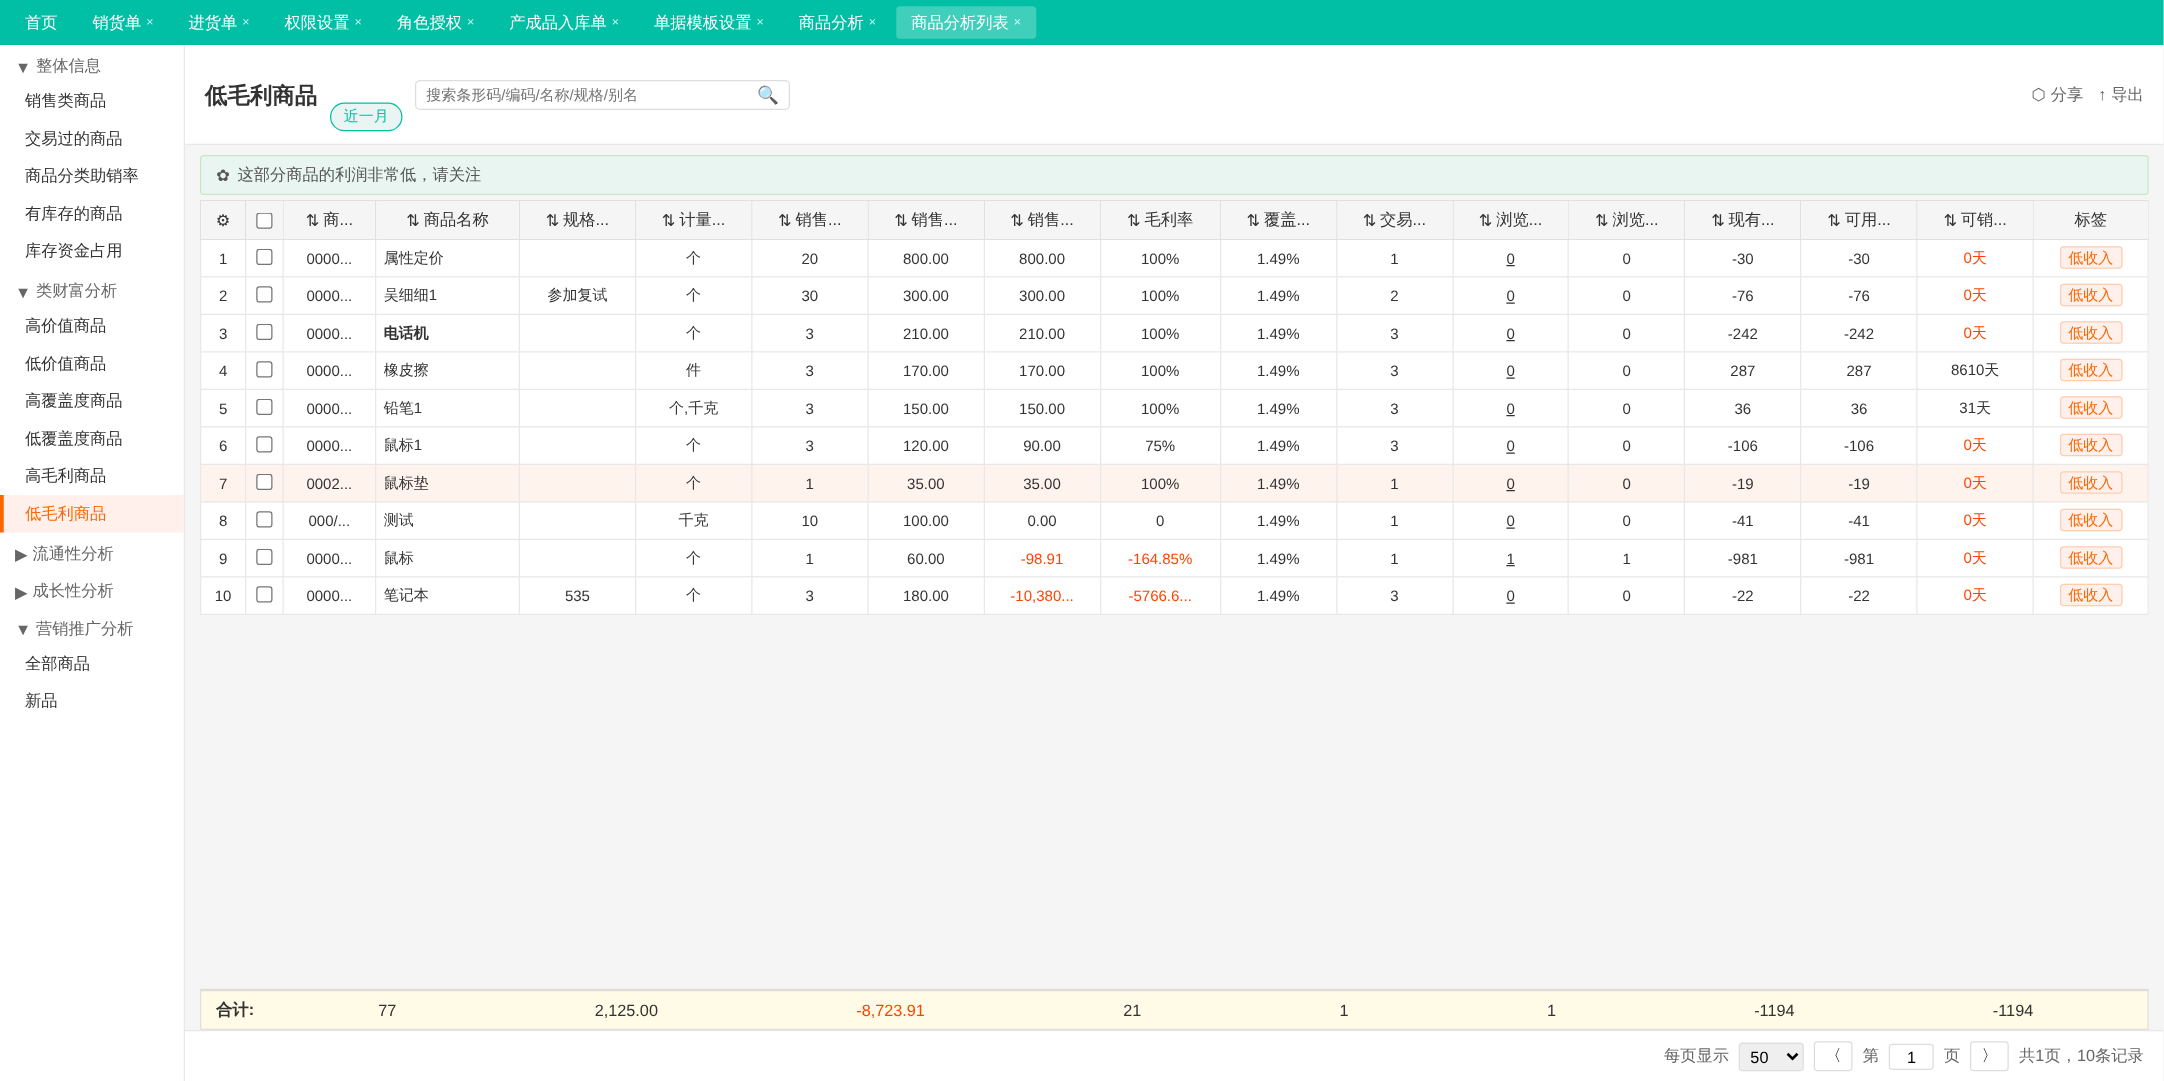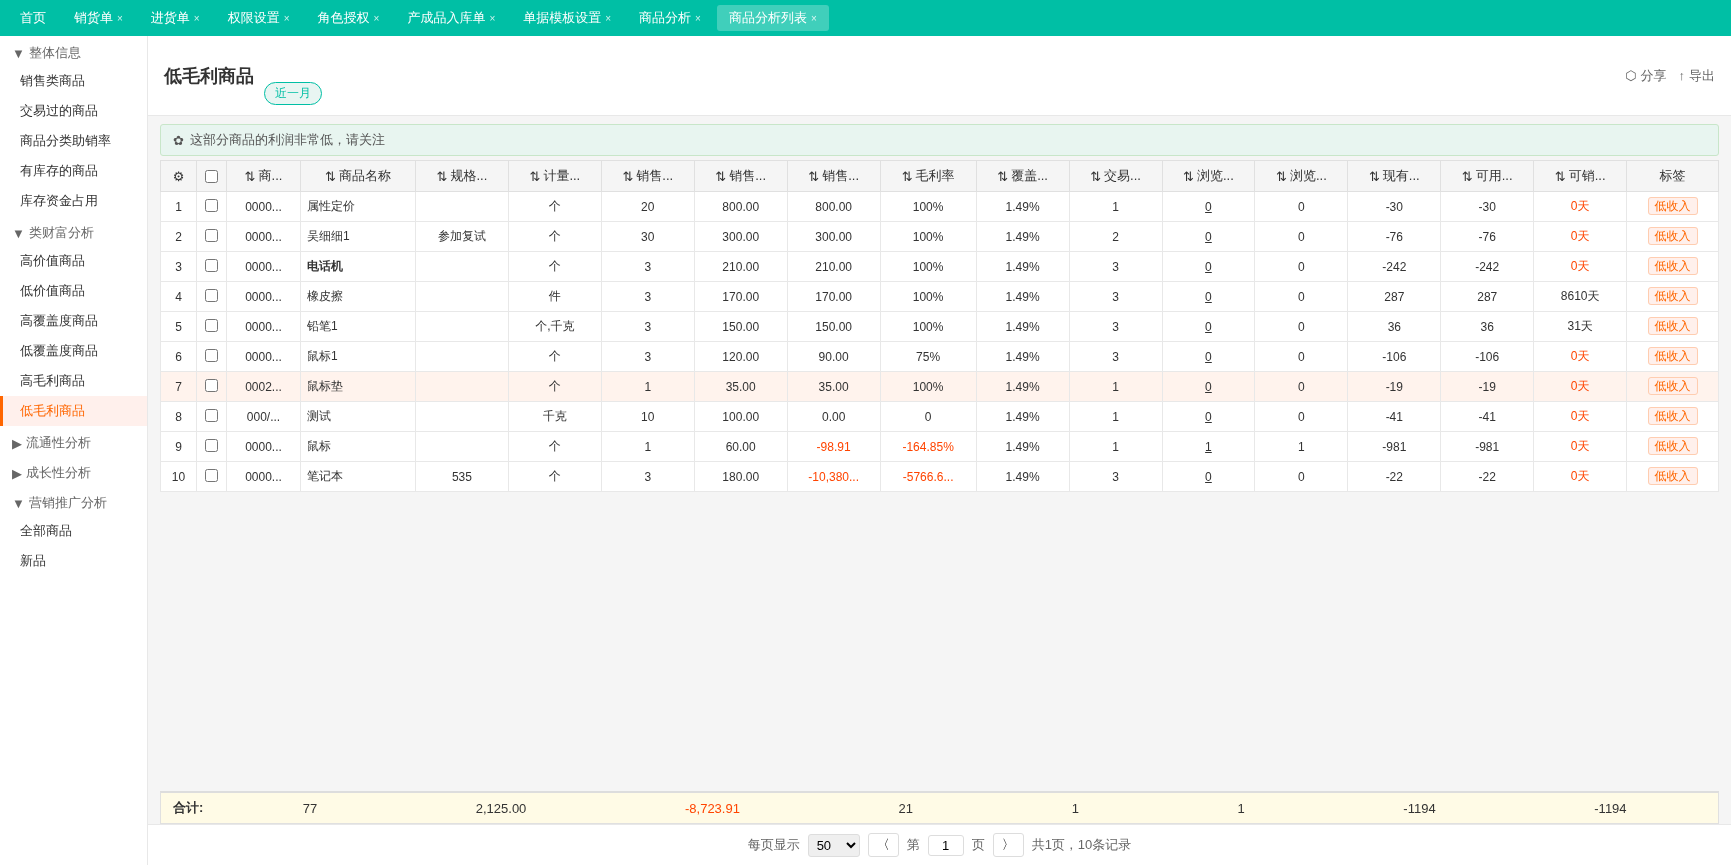--- a/index.html
+++ b/index.html
@@ -214,21 +214,21 @@
     }
     .footer-label { font-weight: bold; margin-right: 20px; }
 
     
     .pagination-bar {
       background: #fff;
       border-top: 1px solid #e8e8e8;
       padding: 8px 16px;
       display: flex;
       align-items: center;
-      justify-content: center;
+      justify-content: flex-end;
       gap: 8px;
       font-size: 12px;
       color: #666;
     }
     .pagination-bar select {
       border: 1px solid #ddd;
       border-radius: 3px;
       padding: 2px 4px;
     }
     .pagination-bar .page-btn {
@@ -331,20 +331,24 @@
     </div>
     <div class="sidebar-item">全部商品</div>
     <div class="sidebar-item">新品</div>
   </aside>
 
   <div class="content-area">
 
     <div class="page-header">
       <h1 class="page-title">低毛利商品</h1>
       <button class="date-filter-btn">近一月</button>
+      <div class="search-box">
+        <input type="text" placeholder="搜索条形码/编码/名称/规格/别名" style="">
+        <span class="search-icon">🔍</span>
+      </div>
       <div class="header-actions">
         <div class="header-btn">
           <span>⬡</span>
           <span>分享</span>
         </div>
         <div class="header-btn">
           <span>↑</span>
           <span>导出</span>
         </div>
       </div>

